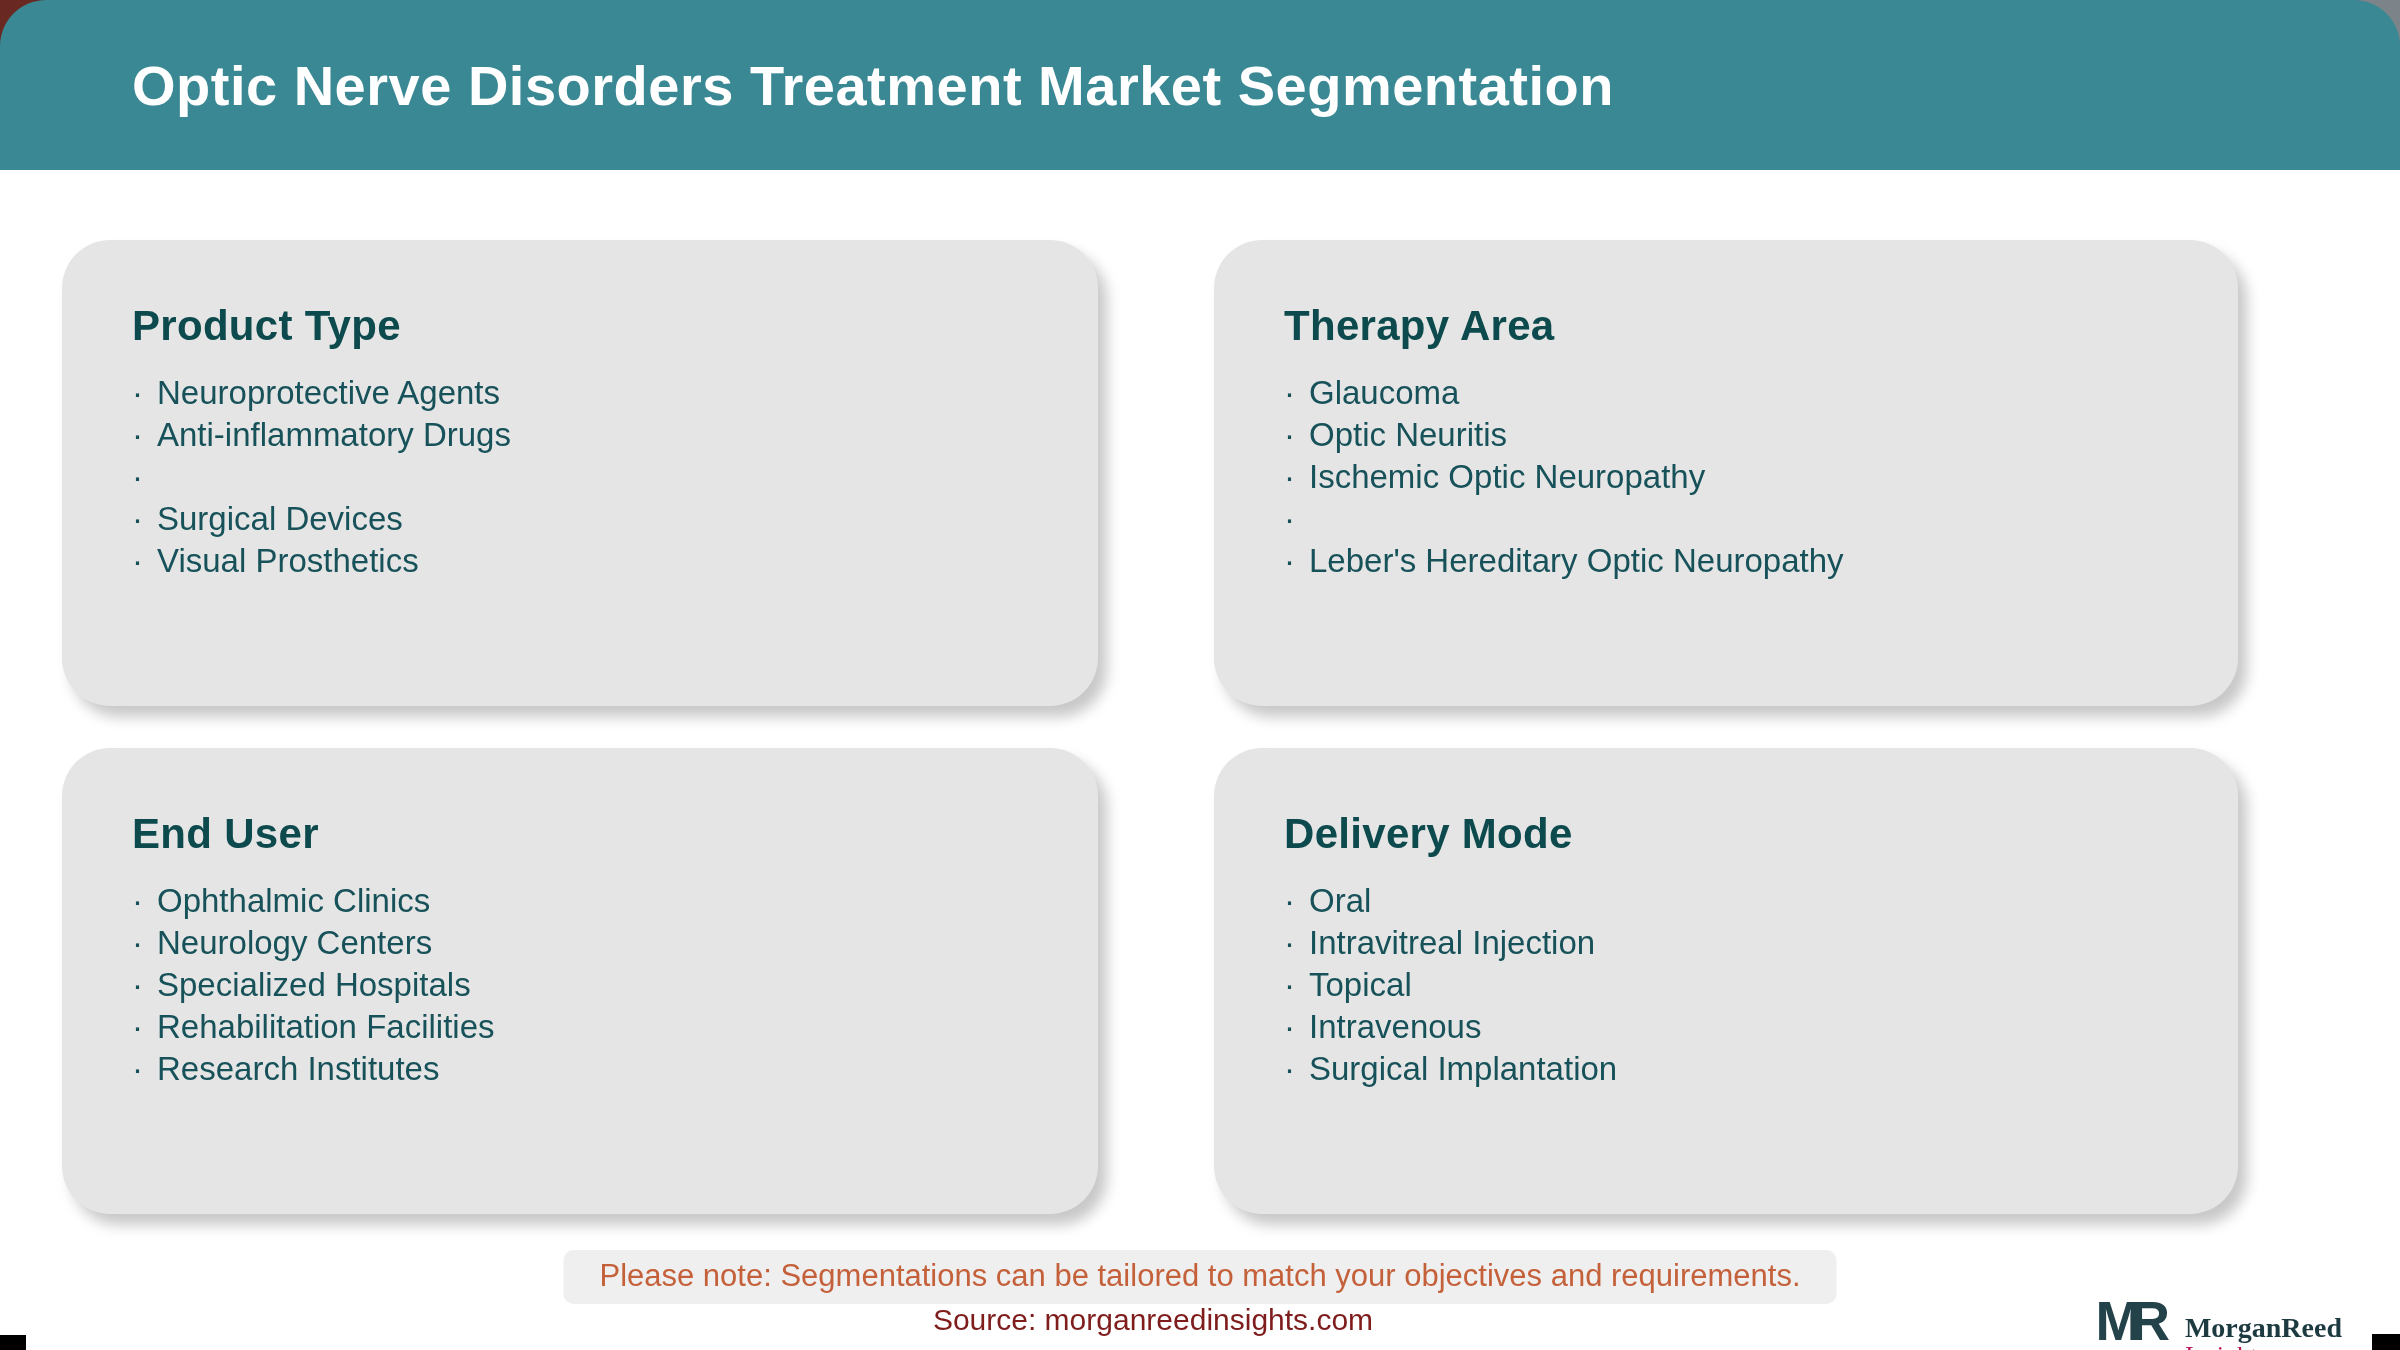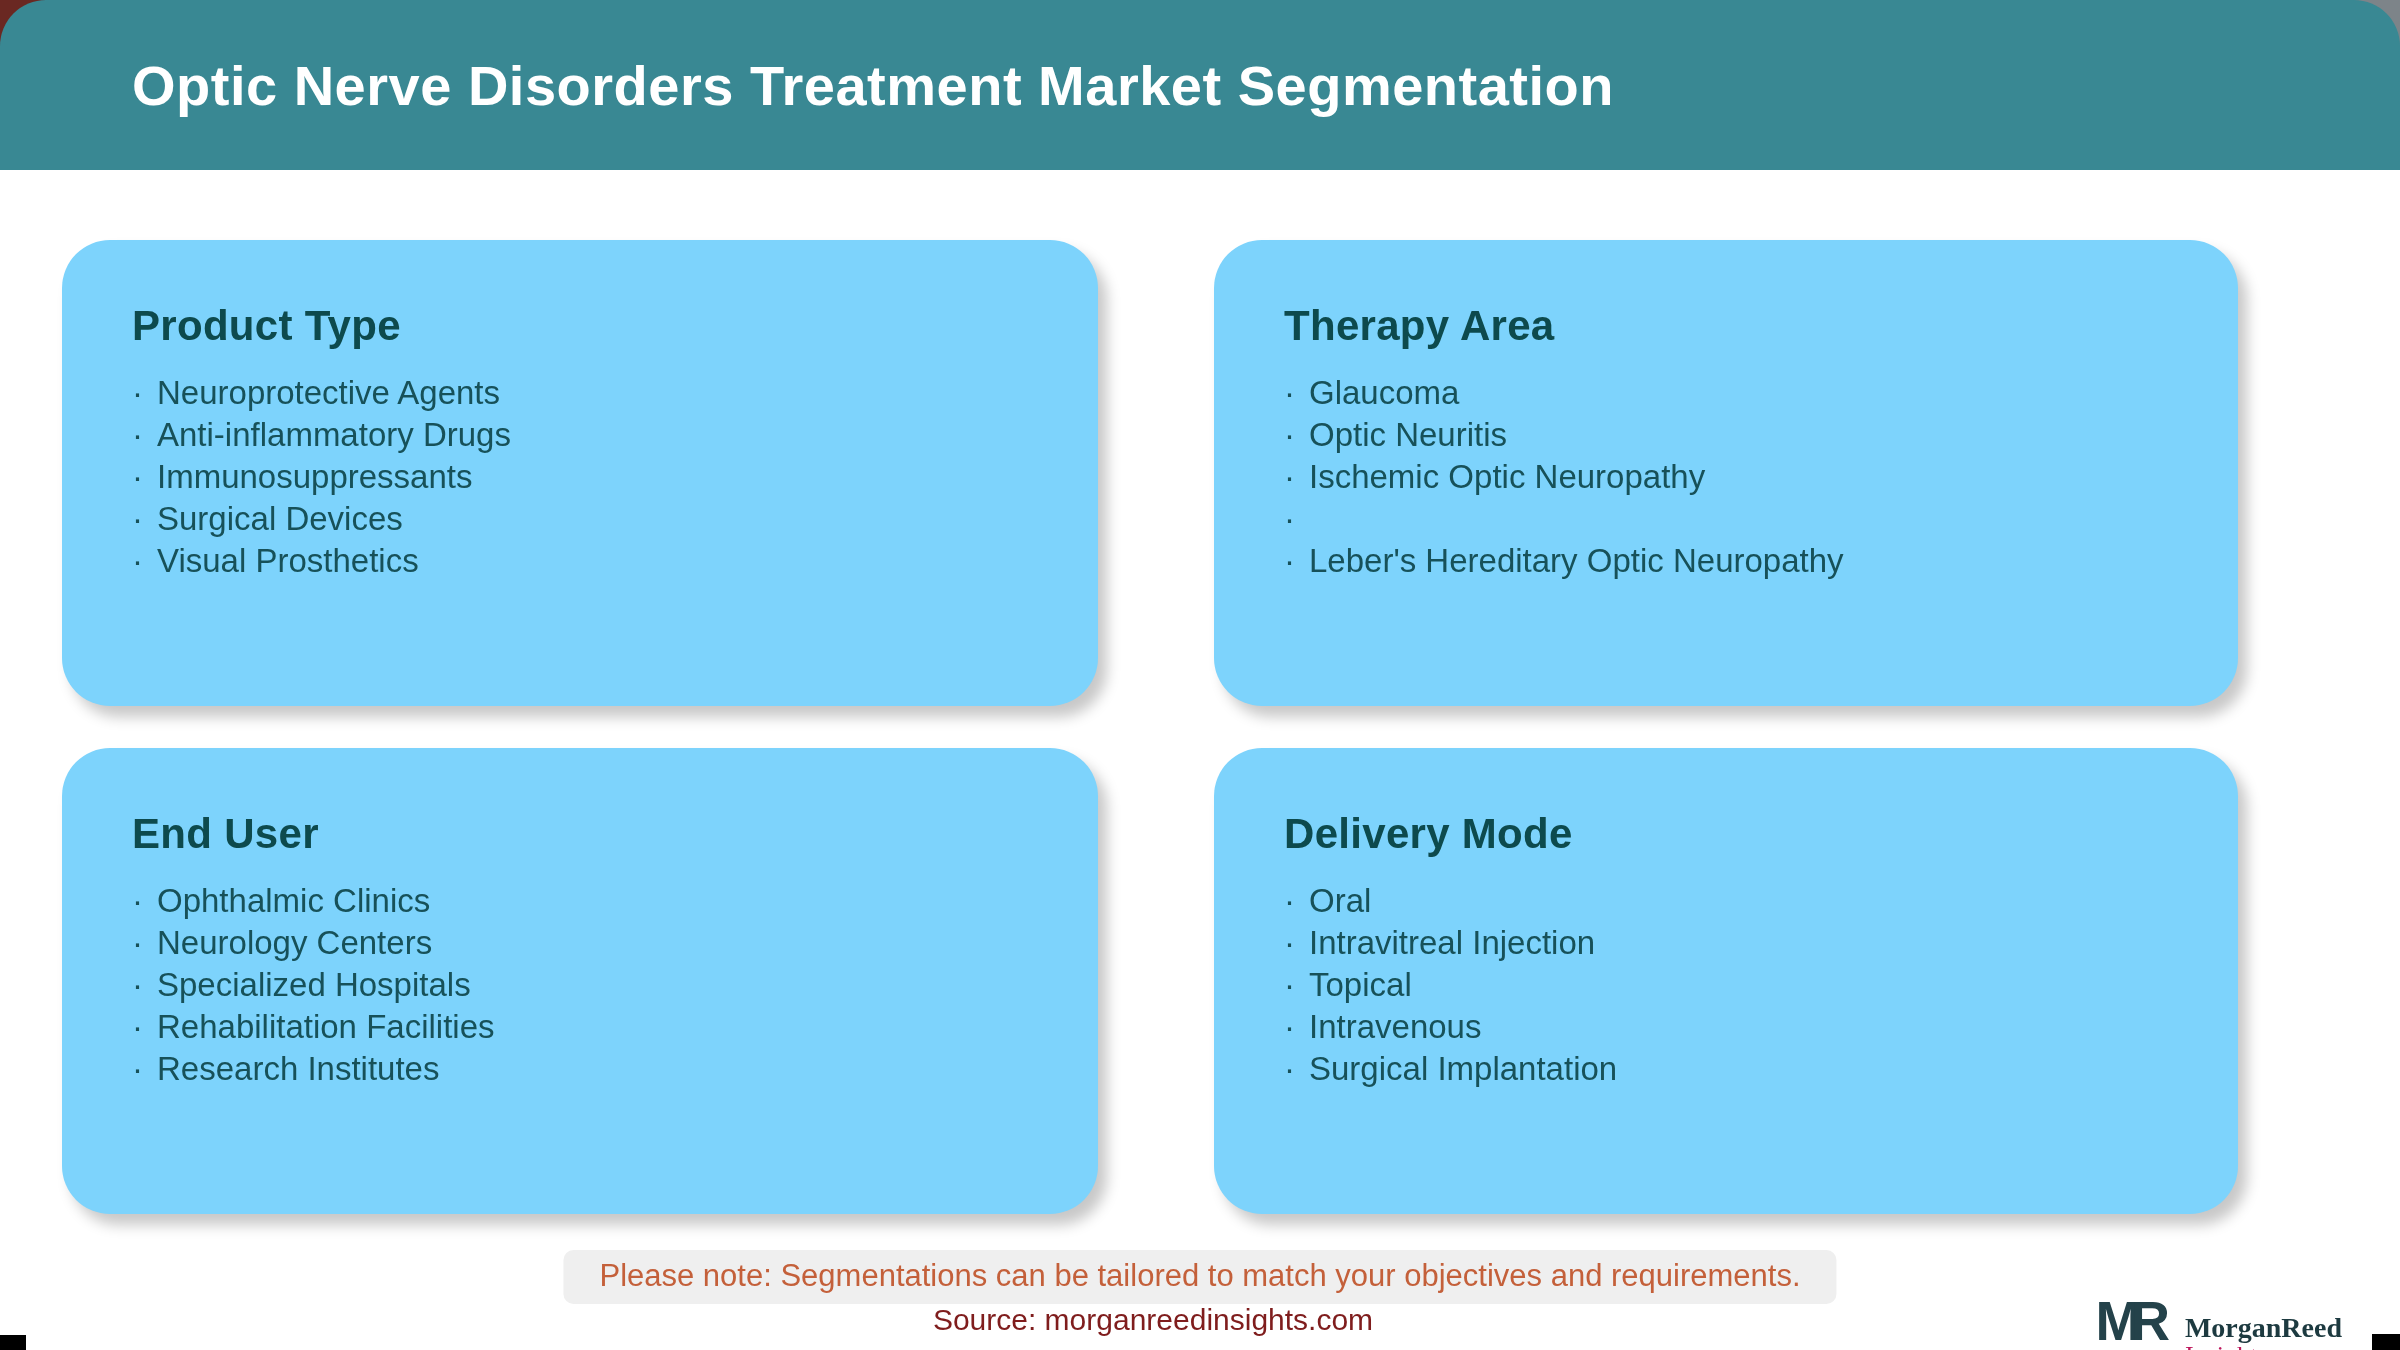--- a/index.html
+++ b/index.html
@@ -39,21 +39,21 @@
     position: absolute;
     left: 62px; top: 240px;
     width: 2176px;
     display: grid;
     grid-template-columns: 1036px 1024px;
     column-gap: 116px;
     row-gap: 42px;
   }
   .card {
     height: 466px;
-    background: #7dd3fc;
+    background: #e5e5e5;
     border-radius: 48px;
     box-shadow: 9px 11px 14px rgba(0,0,0,0.22);
     padding: 62px 70px 0 70px;
   }
   .card-title {
     font-size: 42px;
     font-weight: 700;
     color: #0d4a4d;
     letter-spacing: 0.3px;
     margin-bottom: 22px;
@@ -136,21 +136,20 @@
     <span class="item-text">Neuroprotective Agents</span>
   </li>
 
   <li class="card-item">
     <span class="bullet">·</span>
     <span class="item-text">Anti-inflammatory Drugs</span>
   </li>
 
   <li class="card-item">
     <span class="bullet">·</span>
-    <span class="item-text">Immunosuppressants</span>
   </li>
 
   <li class="card-item">
     <span class="bullet">·</span>
     <span class="item-text">Surgical Devices</span>
   </li>
 
   <li class="card-item">
     <span class="bullet">·</span>
     <span class="item-text">Visual Prosthetics</span>

